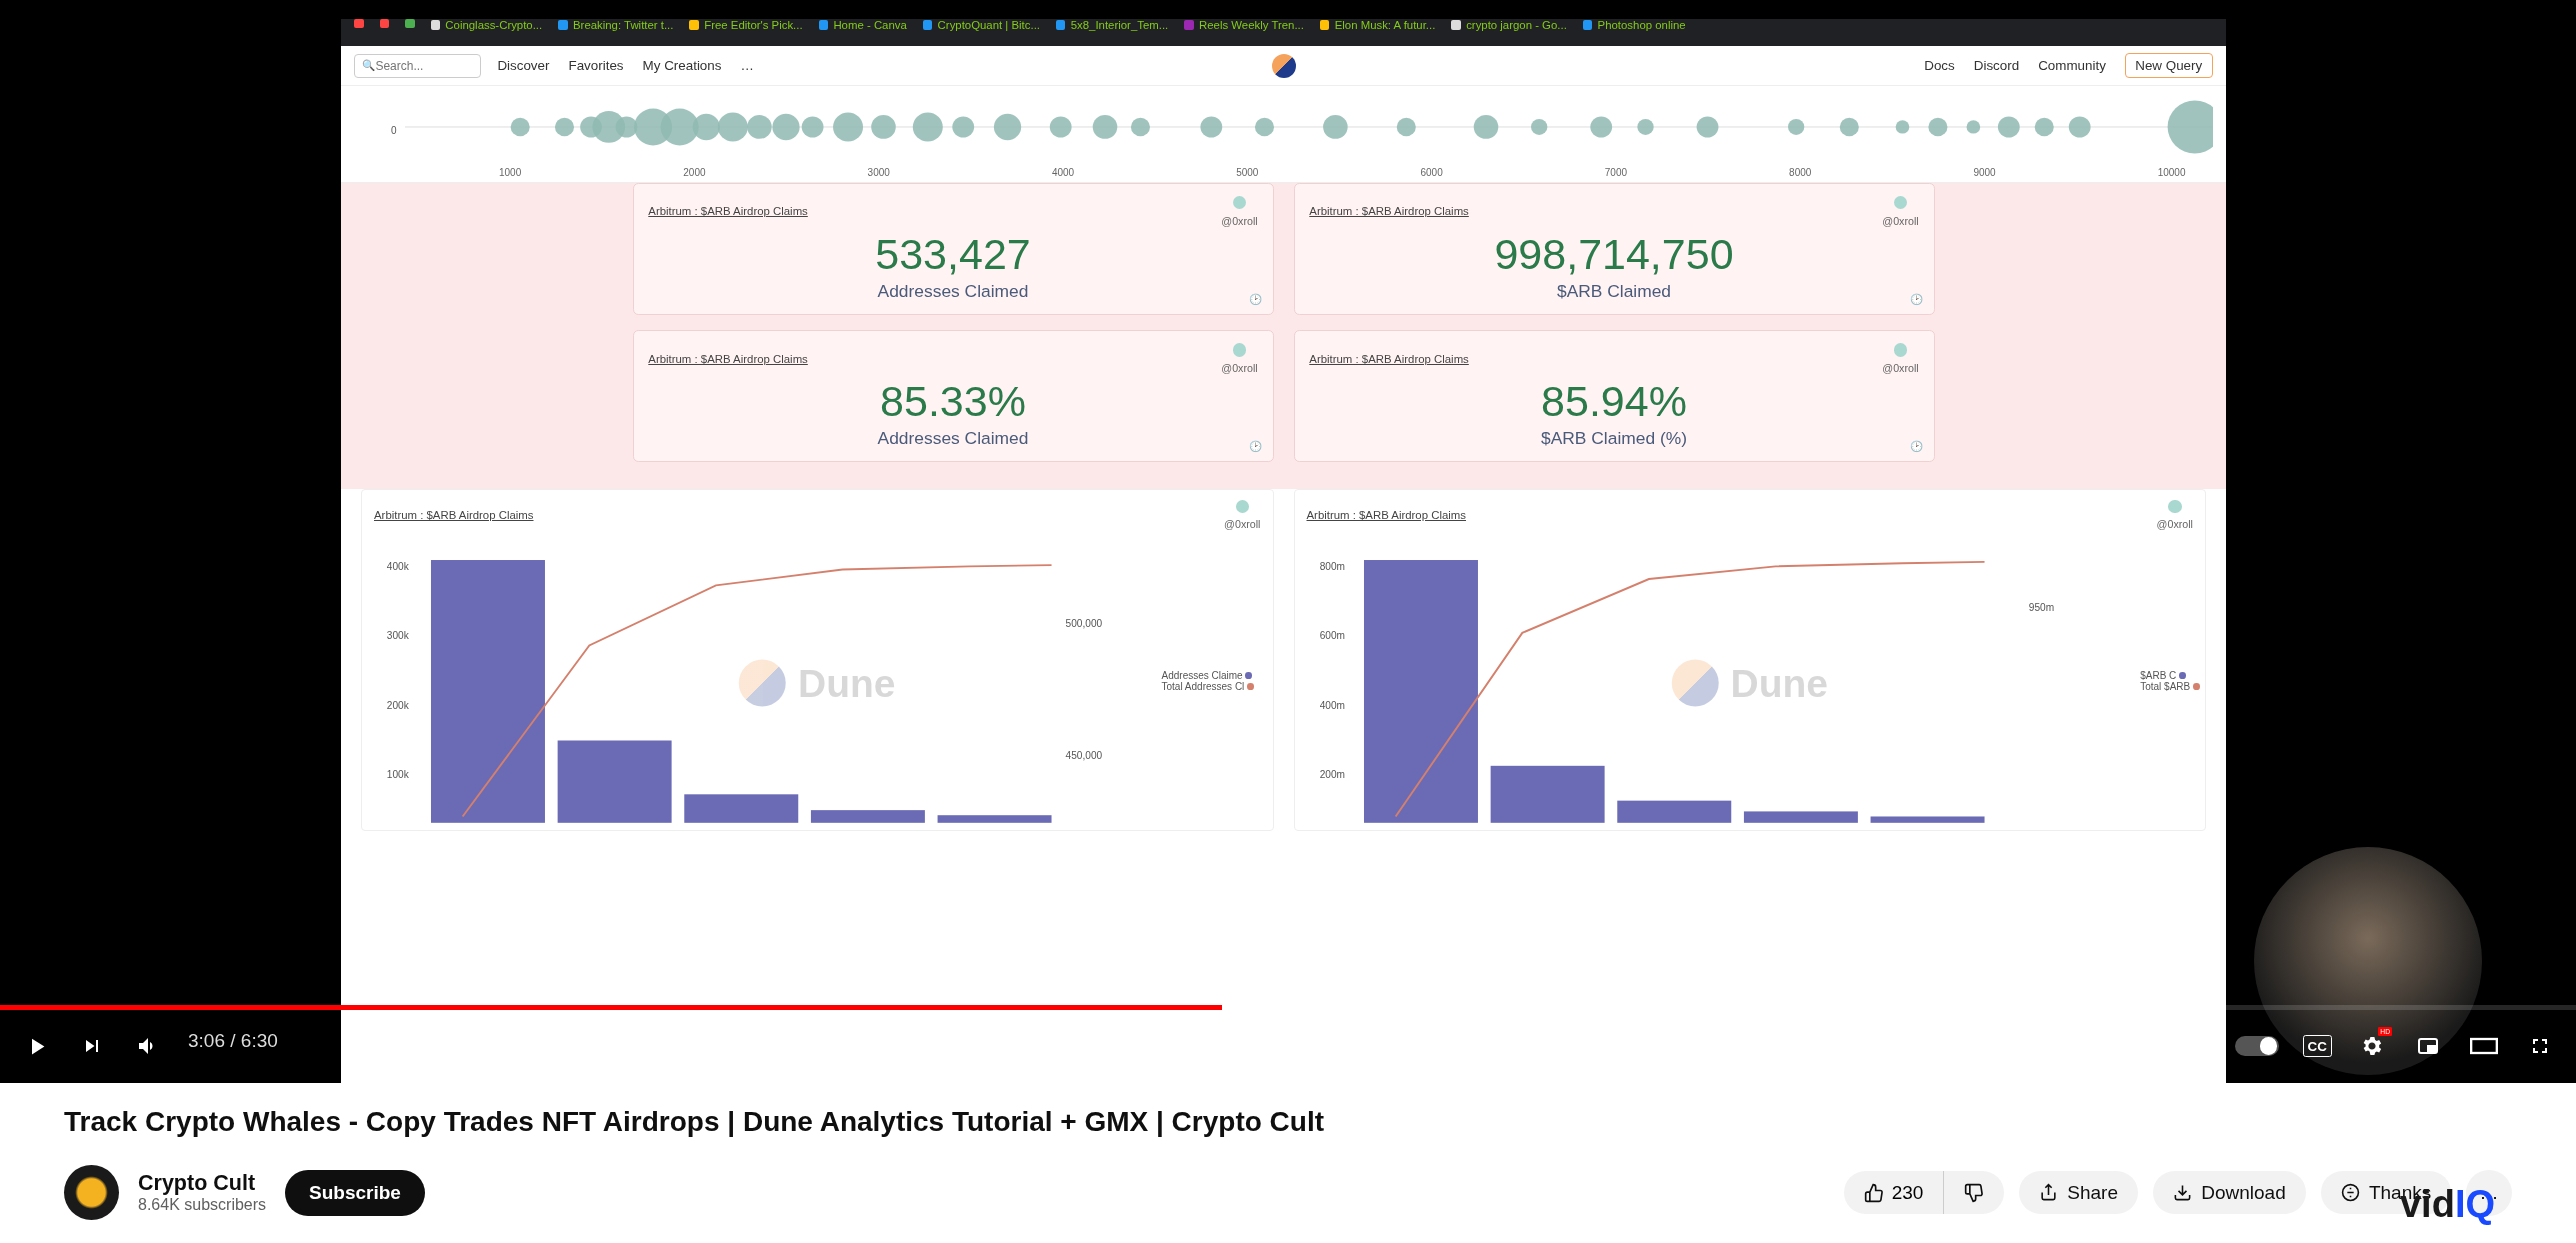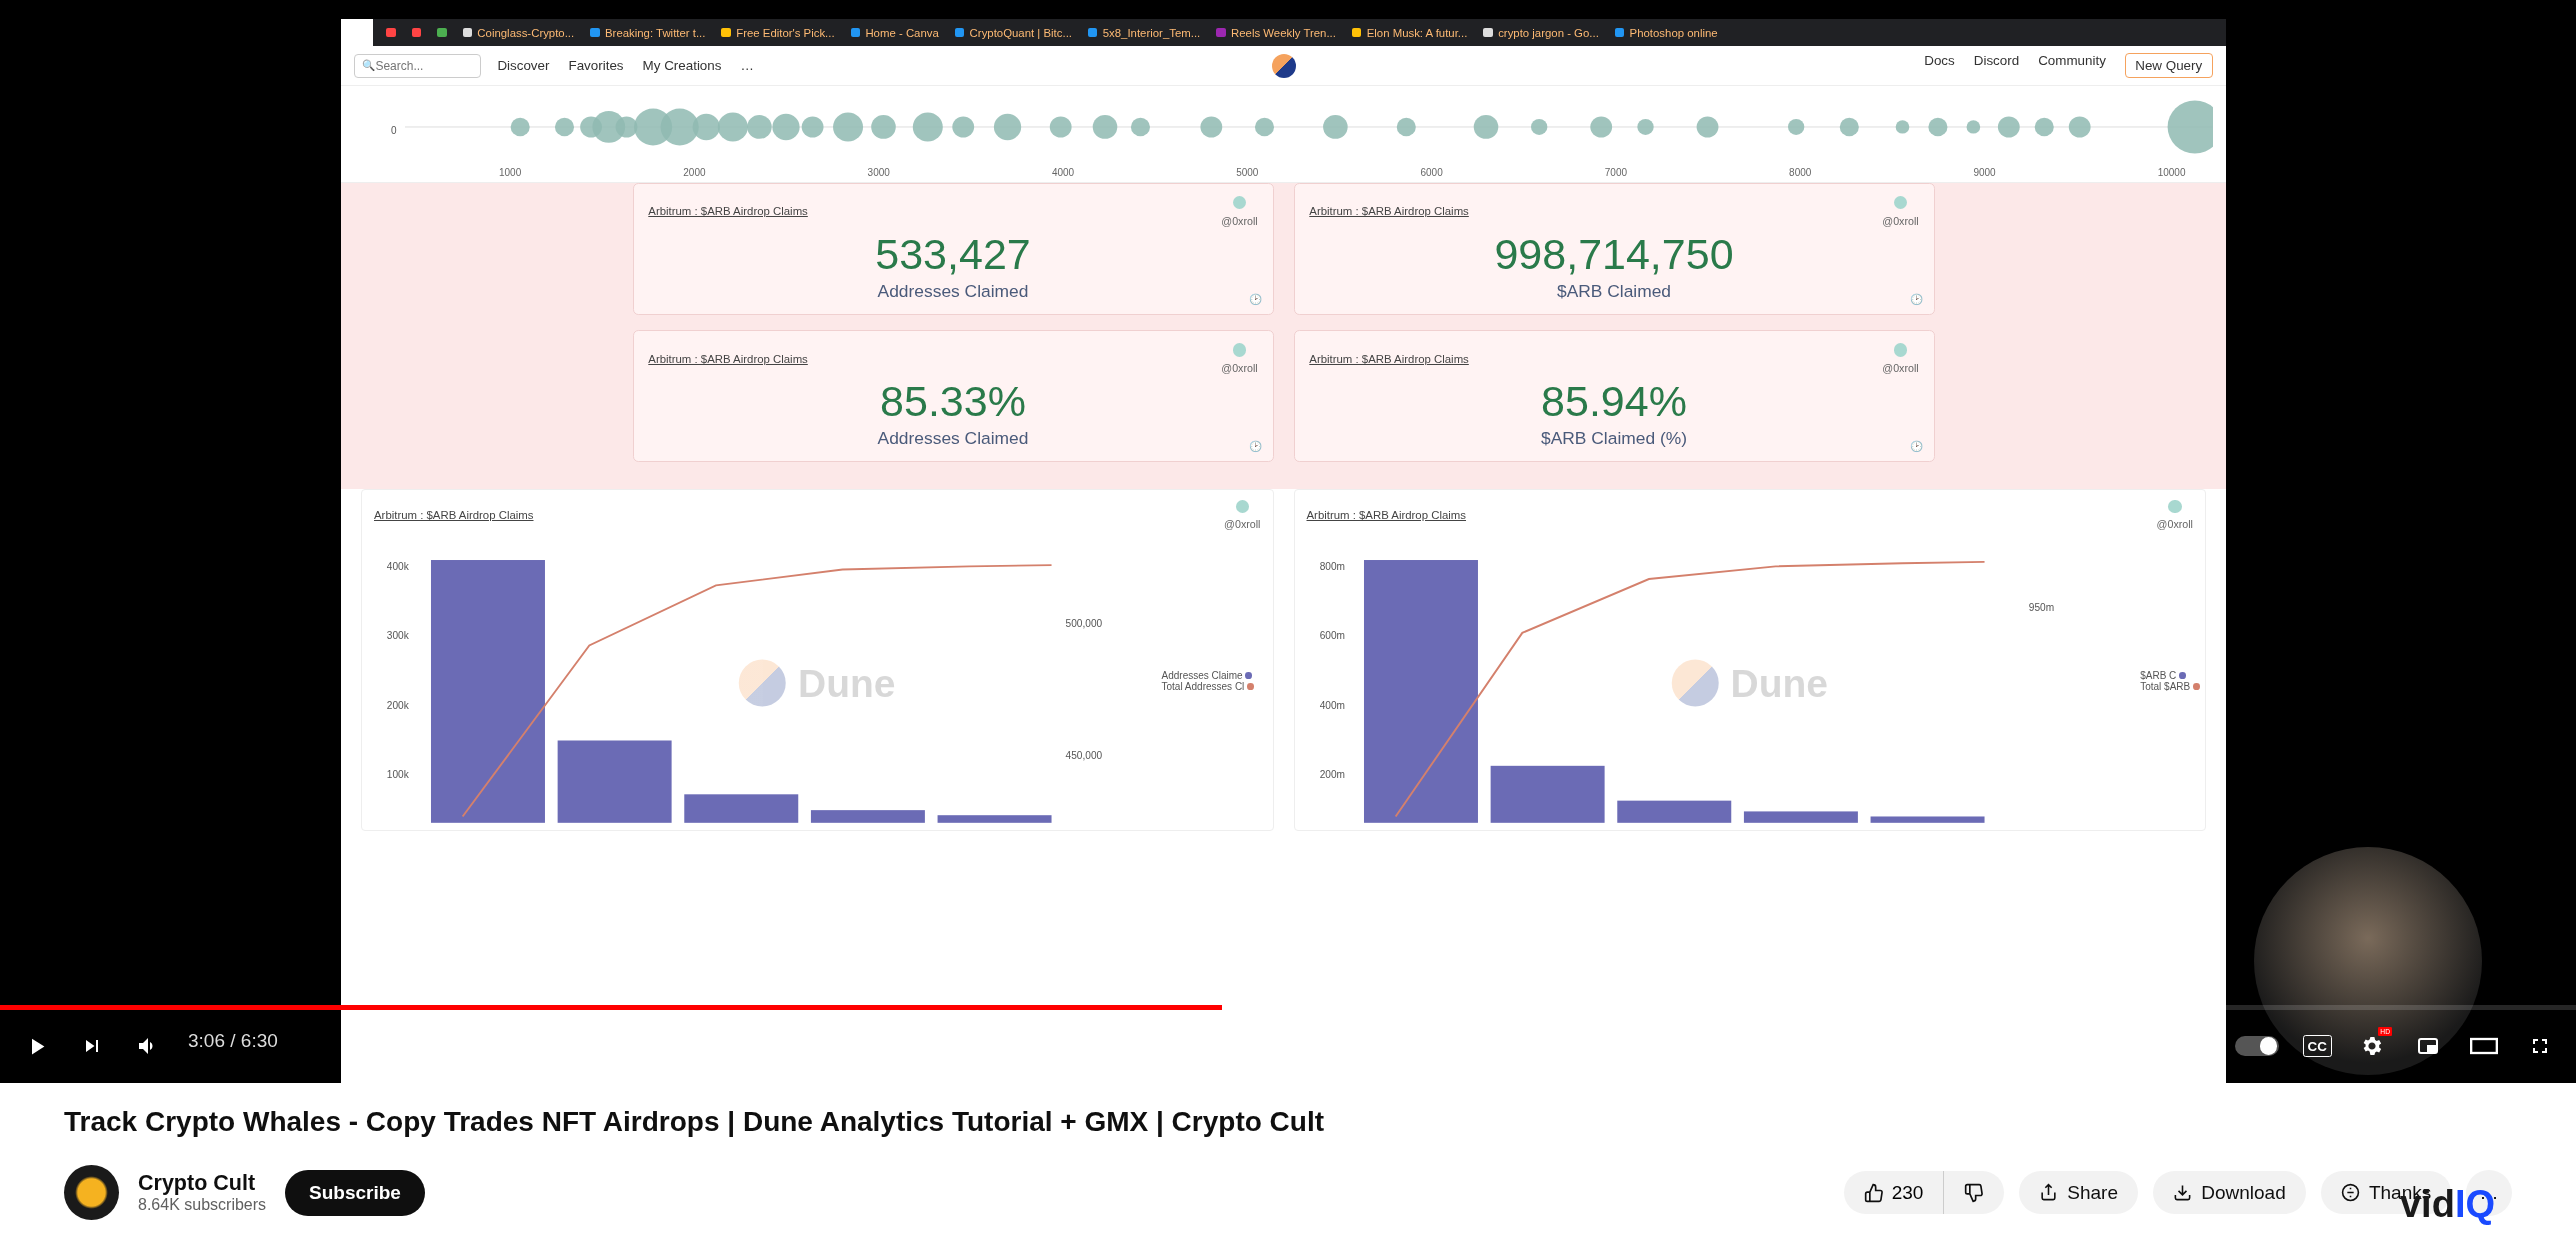--- a/index.html
+++ b/index.html
@@ -1,32 +1,32 @@
 <!DOCTYPE html>
 <html style="font-size:10.7px"><head>
 <meta charset="utf-8">
 <style>
 * { margin: 0; padding: 0; box-sizing: border-box; }
 body { font-family: -apple-system, BlinkMacSystemFont, "Segoe UI", Arial, sans-serif; background: #000; width: 2576px; height: 1243px; position: relative; }
 .video-area { position: absolute; left: 0; top: 0; width: 2576px; height: 1083px; background: #000; }
 .dune-window { position: absolute; left: 341px; top: 19px; width: 1885px; height: 1064px; background: #fff; overflow: hidden; }
-.browser-tabs { height: 27px; background: #202124; display: flex; align-items: center; padding: 0 13.4px; gap: 16px; font-size: 12px; color: #fdba74; overflow: hidden; margin-left: 32px; }
+.browser-tabs { height: 27px; background: #202124; display: flex; align-items: flex-start; padding: 0 13.4px; gap: 16px; font-size: 12px; color: #84cc16; overflow: hidden; }
 .tab-item { display: flex; align-items: center; gap: 5.4px; white-space: nowrap; font-size: 11.4px; }
 .tab-dot { width: 9.4px; height: 9.4px; border-radius: 2px; background: #f44; display: inline-block; }
 .tab-dot.g { background: #4CAF50; }
 .tab-dot.b { background: #2196F3; }
 .tab-dot.y { background: #FFC107; }
 .tab-dot.w { background: #ddd; }
 .tab-dot.p { background: #9C27B0; }
 .dune-header { height: 40px; display: flex; align-items: center; padding: 0 13.4px; background: #fff; border-bottom: 0.7px solid #eee; }
 .search-box { width: 127px; height: 24px; border: 0.7px solid #ccc; border-radius: 4px; display: flex; align-items: center; padding: 0 6.7px; margin-right: 16px; }
 .search-box input { border: none; outline: none; width: 100%; font-size: 12px; color: #888; background: transparent; }
 .dune-nav { display: flex; gap: 19px; font-size: 13.4px; color: #333; }
 .dune-logo { width: 24px; height: 24px; border-radius: 50%; background: linear-gradient(135deg, #f5a25d 50%, #1e3a8a 50%); position: absolute; left: 50%; transform: translateX(-50%); }
-.dune-right { margin-left: auto; display: flex; gap: 19px; font-size: 13.4px; color: #333; align-items: flex-start; }
+.dune-right { margin-left: auto; display: flex; gap: 19px; font-size: 13.4px; color: #333; align-items: center; }
 .new-query-btn { padding: 4px 9.4px; border: 0.7px solid #f5a25d; border-radius: 4px; color: #333; background: #fff; }
 .scatter-area { height: 97px; position: relative; border-bottom: 0.7px solid #eee; }
 .scatter-plot { position: absolute; left: 64px; right: 13.4px; top: 0; bottom: 20px; }
 .scatter-plot svg { width: 100%; height: 100%; }
 .section-title { font-size: 16px; font-weight: 700; color: #333; padding: 20px 20px; }
 .pink-section { background: #fce8e8; padding-bottom: 12px; }
 .cards-row { display: flex; gap: 20px; justify-content: center; padding: 0 0 14.8px; }
 .metric-card { width: 641px; background: #fff3f3; border: 0.7px solid #f0d0d0; border-radius: 5.4px; padding: 12px 14.8px; position: relative; }
 .card-header { display: flex; justify-content: space-between; align-items: center; font-size: 11.4px; color: #555; margin-bottom: 5.4px; }
 .card-title { text-decoration: underline; color: #444; }

